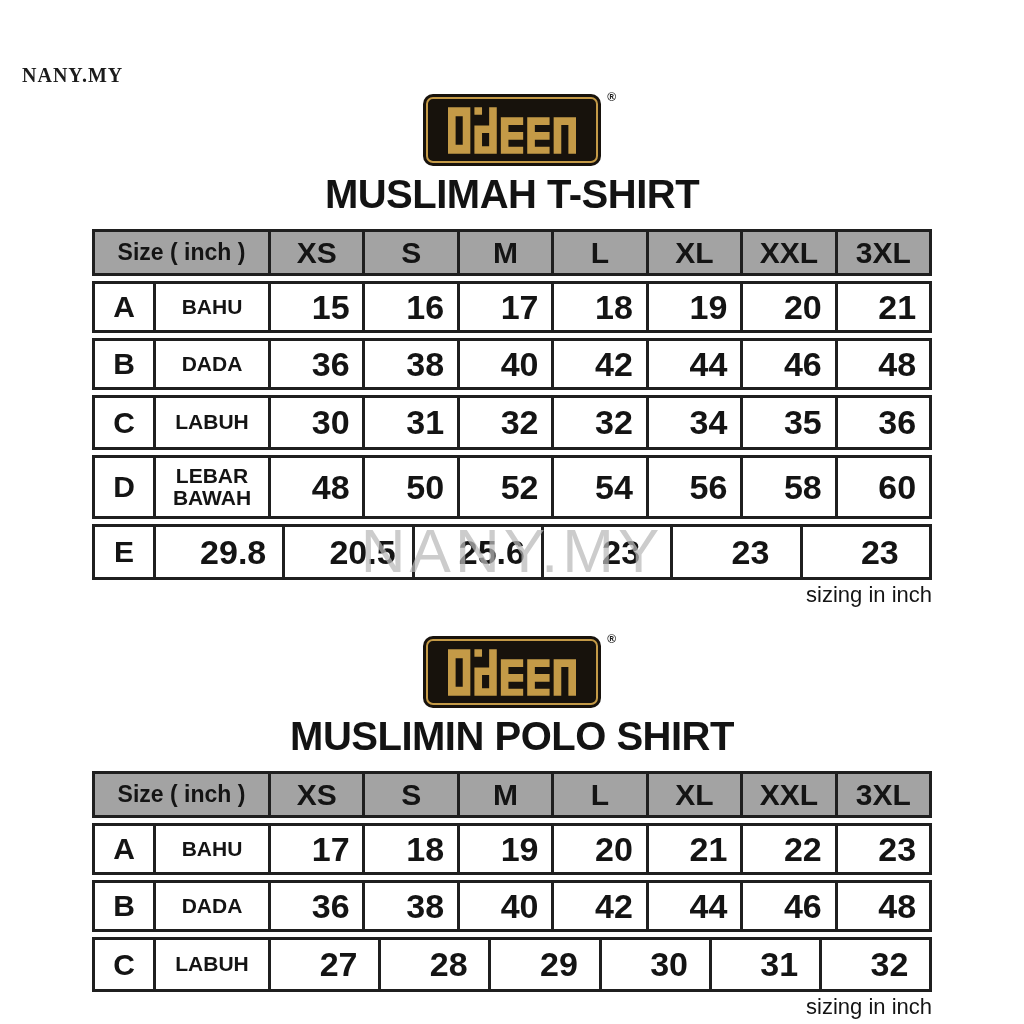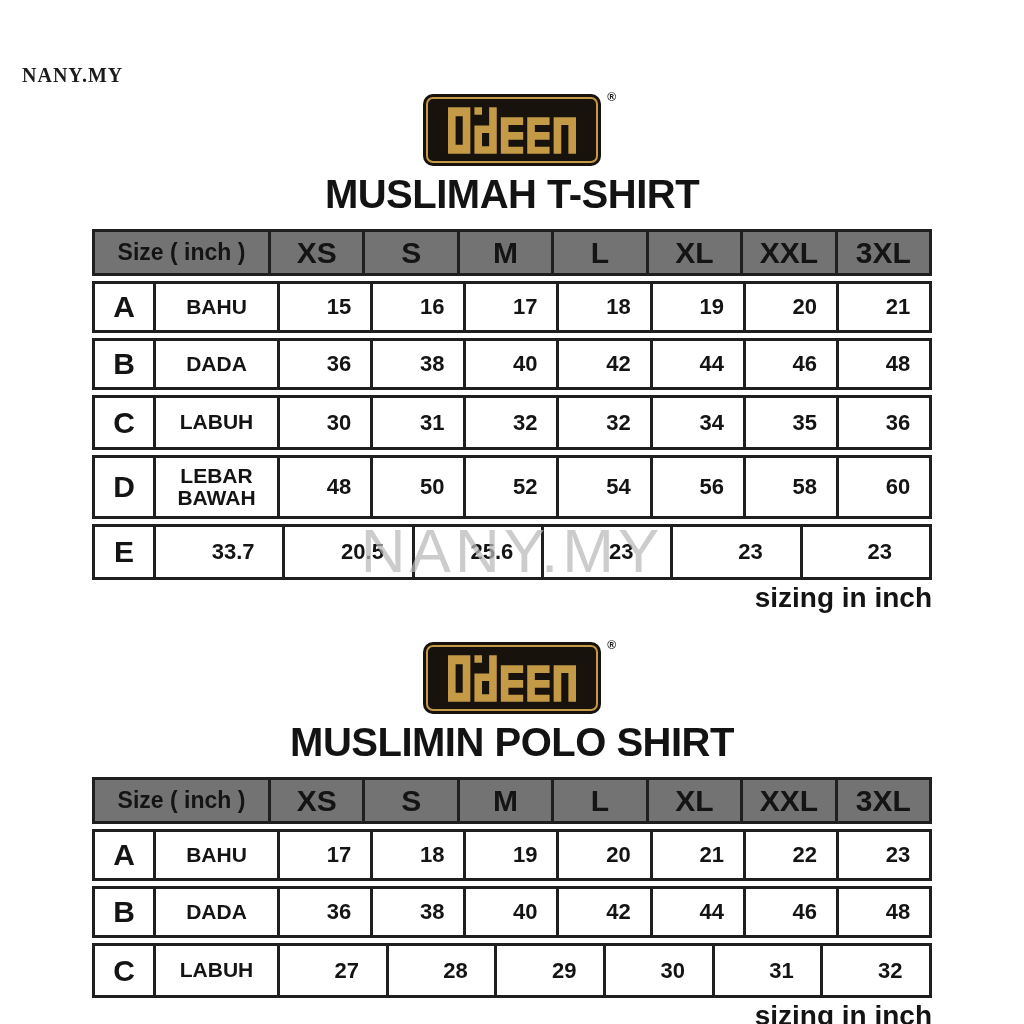--- a/index.html
+++ b/index.html
@@ -57,40 +57,40 @@
     font-style:italic;font-weight:700;
     font-size:20px;letter-spacing:7px;color:#1a1a1a;
   }
   
   .tbl{width:840px;margin:12px auto 0;}
   .trow{
     display:flex;border:3px solid #1f1f1f;background:#ffffff;
     margin-bottom:5px;box-sizing:border-box;
   }
   .trow:last-child{margin-bottom:0;}
-  .trow.head{background:#737373;}
+  .trow.head{background:#a3a3a3;}
   .cell{
     display:flex;align-items:center;justify-content:center;
     border-left:3px solid #1f1f1f;box-sizing:border-box;
     text-align:center;
   }
   .cell:first-child{border-left:none;}
   .cell.key{width:58px;font-size:30px;font-weight:800;}
-  .cell.label{width:124px;font-size:21px;font-weight:800;line-height:1.05;padding:3px 2px;}
-  .cell.val{flex:1 1 0;font-size:22px;font-weight:800;padding-left:28px;}
+  .cell.label{width:115px;font-size:21px;font-weight:800;line-height:1.05;padding:3px 2px;}
+  .cell.val{flex:1 1 0;font-size:34px;font-weight:800;padding-left:28px;}
   .cell.span-head{width:173px;font-size:23px;font-weight:800;}
   .cell.size-head{flex:1 1 0;font-size:30px;font-weight:700;}
   .h-head{height:47px;}
   .h-std{height:52px;}
   .h-c{height:55px;}
   .h-d{height:64px;}
   .h-e{height:56px;}
   .note{
     width:840px;margin:2px auto 0;
-    text-align:right;font-size:28px;font-weight:700;color:#141414;
+    text-align:right;font-size:22px;font-weight:400;color:#141414;
   }
 </style>
 </head>
 <body>
 
 <div class="page">
 
   <div class="corner-wm">NANY.MY</div>
 
   <svg width="0" height="0" style="position:absolute" aria-hidden="true">
@@ -174,21 +174,21 @@
         <div class="cell val">50</div>
         <div class="cell val">52</div>
         <div class="cell val">54</div>
         <div class="cell val">56</div>
         <div class="cell val">58</div>
         <div class="cell val">60</div>
       </div>
 
       <div class="trow h-e">
         <div class="cell key">E</div>
-        <div class="cell val">33.7</div>
+        <div class="cell val">29.8</div>
         <div class="cell val">20.5</div>
         <div class="cell val">25.6</div>
         <div class="cell val">23</div>
         <div class="cell val">23</div>
         <div class="cell val">23</div>
       </div>
     </div>
 
     <div class="note">sizing in inch</div>
   </section>

